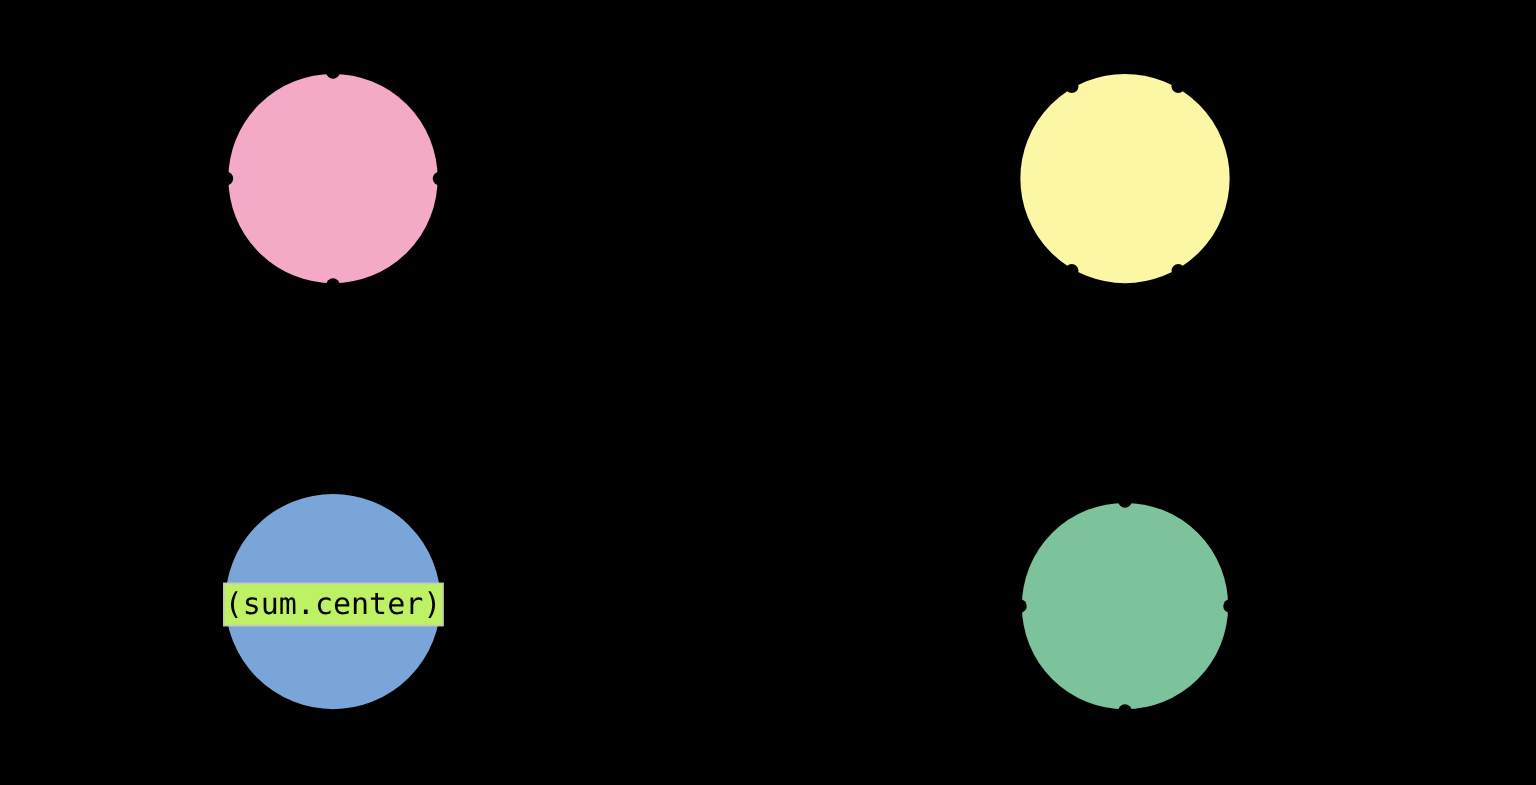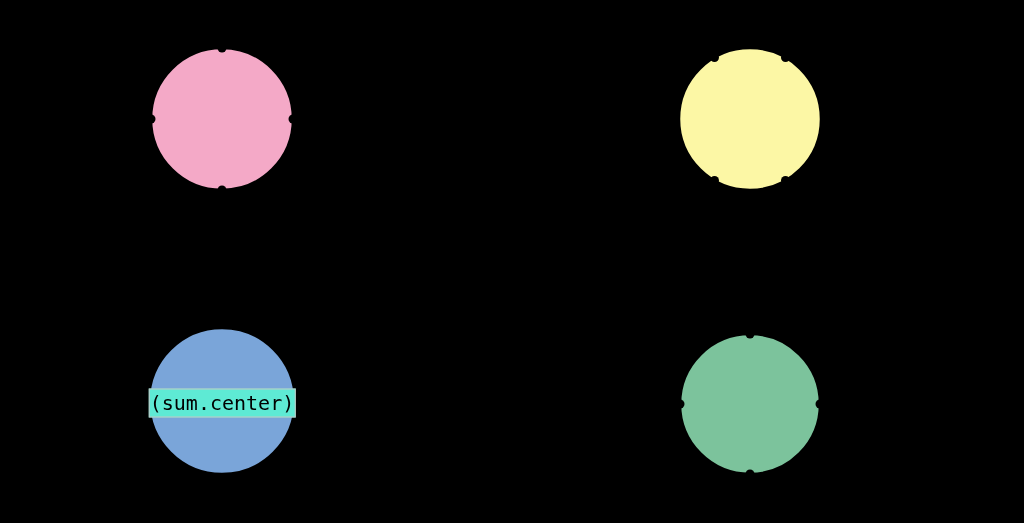--- a/index.html
+++ b/index.html
@@ -11,21 +11,21 @@
     overflow: hidden;
     font-family: "DejaVu Sans", sans-serif;
   }
   #stage { position: absolute; inset: 0; }
   svg { display: block; }
   .node-label {
     position: absolute;
     left: 222px;
     top: 403px;
     transform: translate(-50%, -50%);
-    background: #5eead4;
+    background: #bef264;
     border: 1px solid #c6c6c6;
     color: #000000;
     font-family: "DejaVu Sans Mono", monospace;
     font-size: 20px;
     line-height: 1.25;
     padding: 1px 0;
     white-space: nowrap;
   }
 </style>
 </head>

